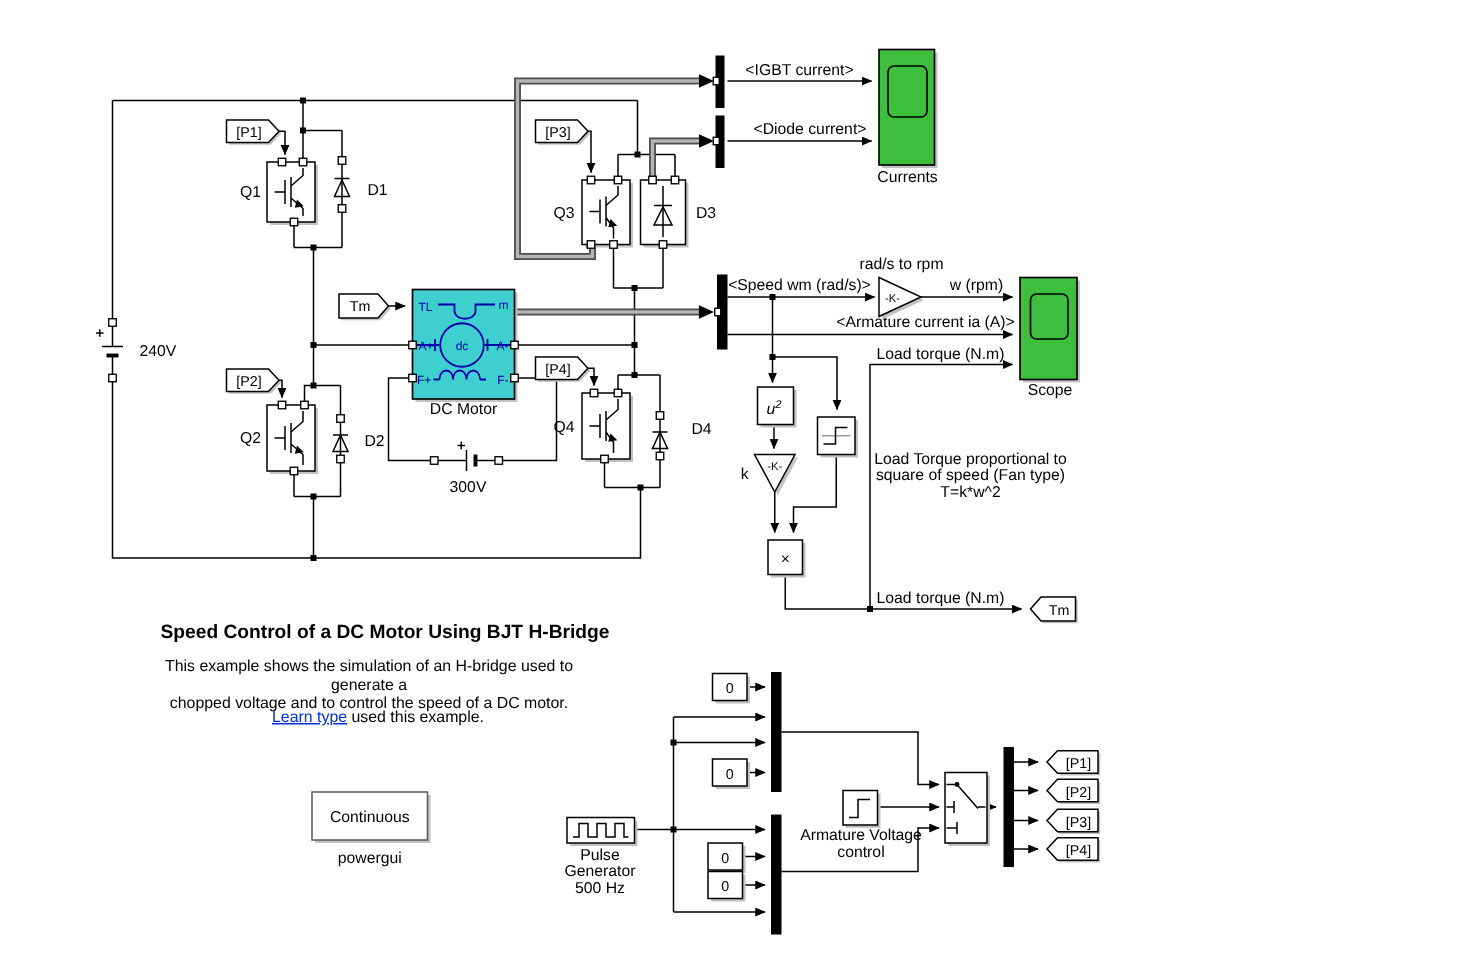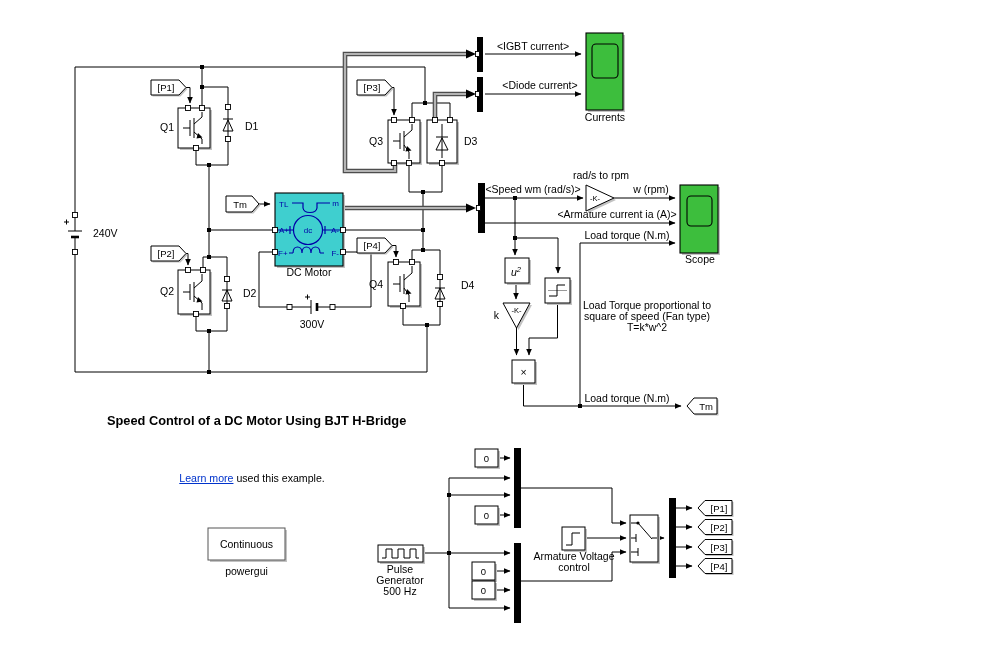--- a/index.html
+++ b/index.html
@@ -424,16 +424,20 @@
 
   <g>
     <rect class="shad" x="210" y="530" width="77" height="32"></rect>
     <rect x="208" y="528" width="77" height="32" fill="#fff" stroke="#555" stroke-width="1"></rect>
     <text class="mid" x="246.5" y="548" fill="#2222cc">Continuous</text>
     <text class="mid" x="246.5" y="575">powergui</text>
   </g>
 </svg>
 
 <div class="anno anno-title">Speed Control of a DC Motor Using BJT H-Bridge</div>
+<div class="anno anno-desc">
+  <span>This example shows the simulation of an H-bridge used to generate a</span><br>
+  <span>chopped voltage and to control the speed of a DC motor.</span>
+</div>
 <div class="anno anno-learn">
-  <span class="link">Learn more</span><span> used this example.</span>
+  <span class="link">Learn type</span><span> used this example.</span>
 </div>
 </div>
 
 </body></html>

